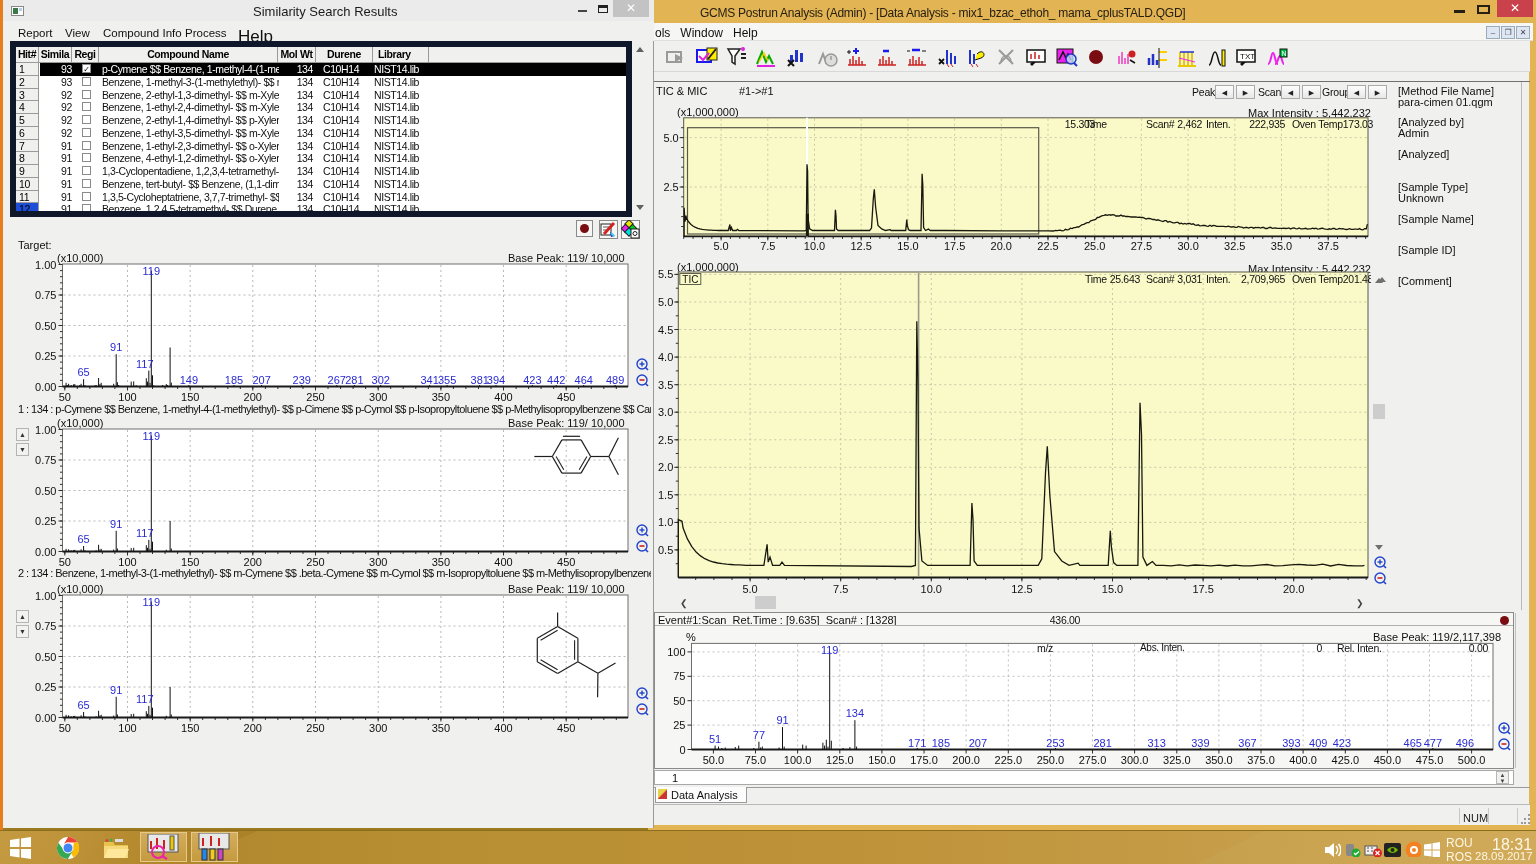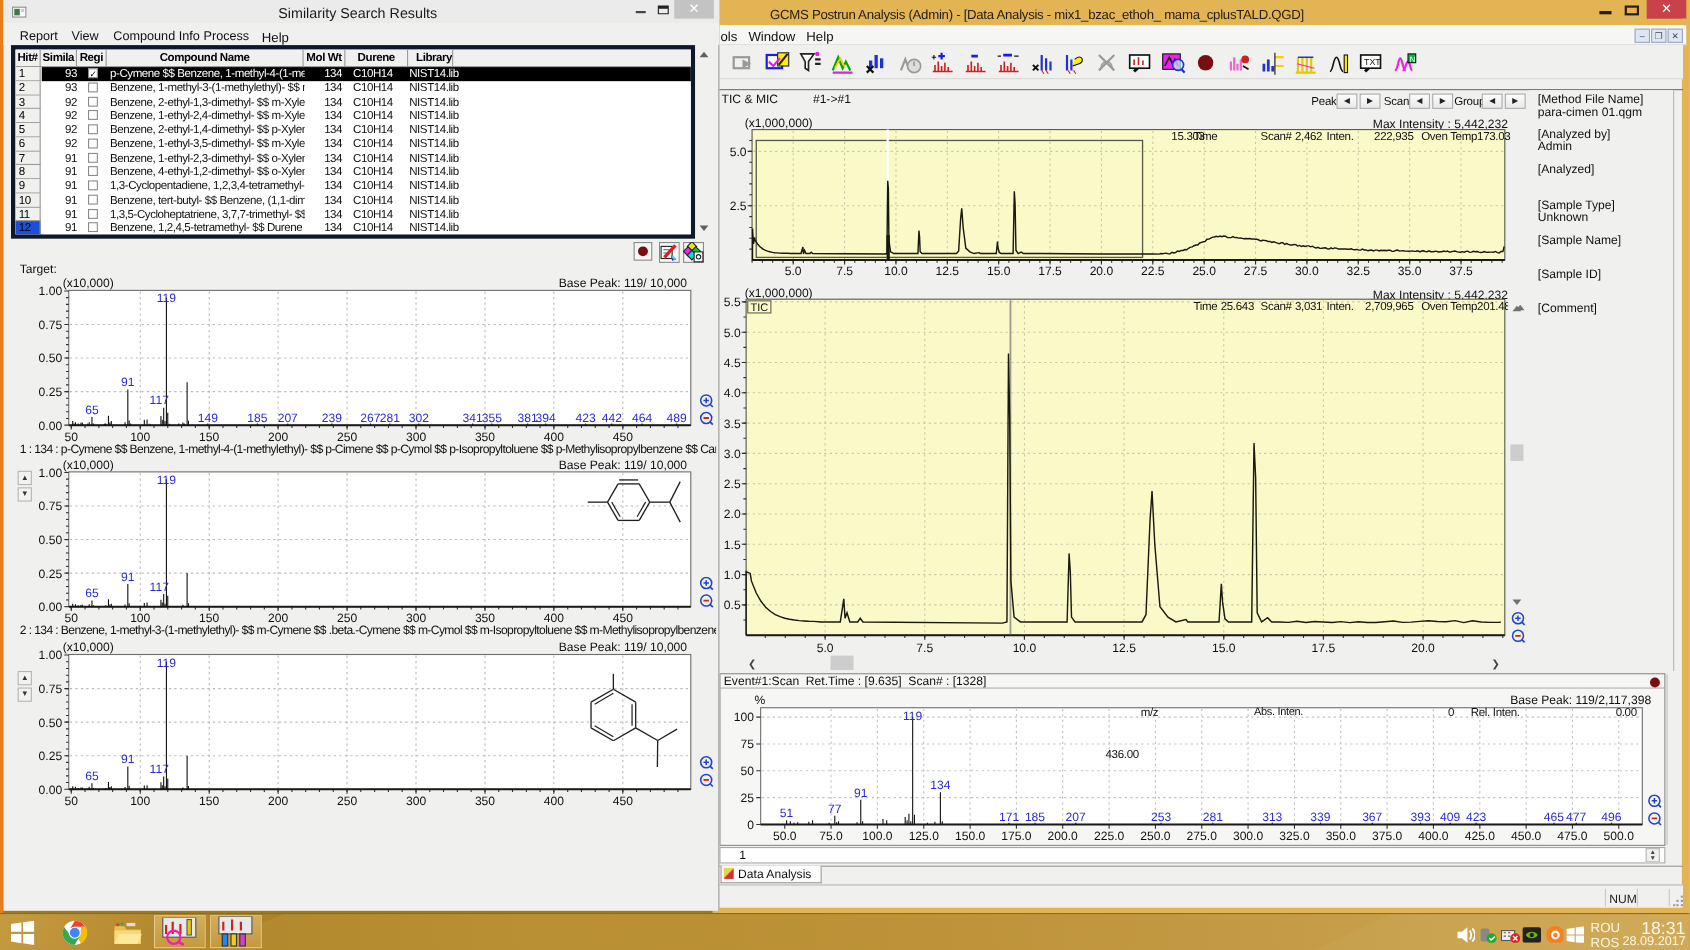--- a/index.html
+++ b/index.html
@@ -572,21 +572,21 @@
     <line x1="681.9" y1="121.5" x2="681.9" y2="120.0" stroke="#101010" stroke-width="1"></line>
     <text x="681.9" y="118.5" font-size="11" fill="#2a2ad2" text-anchor="middle">423</text>
     <line x1="752.7" y1="121.5" x2="752.7" y2="120.0" stroke="#101010" stroke-width="1"></line>
     <text x="752.7" y="118.5" font-size="11" fill="#2a2ad2" text-anchor="middle">465</text>
     <line x1="772.9" y1="121.5" x2="772.9" y2="120.0" stroke="#101010" stroke-width="1"></line>
     <text x="772.9" y="118.5" font-size="11" fill="#2a2ad2" text-anchor="middle">477</text>
     <line x1="804.9" y1="121.5" x2="804.9" y2="120.0" stroke="#101010" stroke-width="1"></line>
     <text x="804.9" y="118.5" font-size="11" fill="#2a2ad2" text-anchor="middle">496</text>
   </svg>
 <div class="abs" style="font-size:10.5px;letter-spacing:-0.3px;color:#101010;white-space:nowrap;left:1037px;top:642px">m/z</div>
-<div class="abs" style="font-size:10.5px;letter-spacing:-0.3px;color:#101010;white-space:nowrap;left:1005px;top:680px;width:120px;text-align:left">436.00</div>
+<div class="abs" style="font-size:10.5px;letter-spacing:-0.3px;color:#101010;white-space:nowrap;left:1005px;top:614px;width:120px;text-align:center">436.00</div>
 <div class="abs" style="font-size:10px;letter-spacing:-0.3px;color:#101010;white-space:nowrap;left:1140px;top:642px">Abs. Inten.</div>
 <div class="abs" style="font-size:10.5px;letter-spacing:-0.3px;color:#101010;white-space:nowrap;left:1202px;top:642px;width:120px;text-align:right">0</div>
 <div class="abs" style="font-size:10.5px;letter-spacing:-0.3px;color:#101010;white-space:nowrap;left:1337px;top:642px">Rel. Inten.</div>
 <div class="abs" style="font-size:10.5px;letter-spacing:-0.3px;color:#101010;white-space:nowrap;left:1368px;top:642px;width:120px;text-align:right">0.00</div>
 <svg class="abs" width="16" height="32" style="left:1497px;top:722px">
     <circle cx="7" cy="6" r="5" fill="none" stroke="#2244cc" stroke-width="1.4"></circle>
     <line x1="4.5" y1="6" x2="9.5" y2="6" stroke="#2244cc" stroke-width="1.4"></line>
     <line x1="7" y1="3.5" x2="7" y2="8.5" stroke="#2244cc" stroke-width="1.4"></line>
     <line x1="10.5" y1="9.5" x2="13" y2="12" stroke="#2244cc" stroke-width="1.6"></line>
     <circle cx="7" cy="22" r="5" fill="none" stroke="#2244cc" stroke-width="1.4"></circle>
@@ -638,30 +638,30 @@
   </div>
 <div class="abs" style="left:253px;top:4px;font-size:13px;color:#1a1a1a">Similarity Search Results</div>
 <div class="abs" style="left:578px;top:10px;width:9px;height:2px;background:#444"></div>
 <div class="abs" style="left:598px;top:5px;width:10px;height:8px;border:1.5px solid #222;border-top-width:3px"></div>
 <div class="abs" style="left:613px;top:0;width:36px;height:17px;background:#c3c3c3;color:#fff;font-size:12px;text-align:center;line-height:16px">✕</div>
 <div class="abs" style="left:3px;top:21px;width:651px;height:20px;background:#f0f0ee"></div>
 <div class="abs" style="left:18px;top:27px;font-size:11.5px;color:#101010">Report</div>
 <div class="abs" style="left:65px;top:27px;font-size:11.5px;color:#101010">View</div>
 <div class="abs" style="left:103px;top:27px;font-size:11.5px;color:#101010">Compound Info</div>
 <div class="abs" style="left:185px;top:27px;font-size:11.5px;color:#101010">Process</div>
-<div class="abs" style="left:238px;top:27px;font-size:12px;color:#101010">Help</div>
-<div class="abs" style="left:10px;top:41px;width:622px;height:176px;overflow:hidden;background:#fff;border:4px solid #0f172a;font-size:10.5px;letter-spacing:-0.4px">
+<div class="abs" style="left:238px;top:27px;font-size:17px;color:#101010">Help</div>
+<div class="abs" style="left:10px;top:41px;width:622px;height:176px;overflow:hidden;background:#fff;border:6px solid #0f172a;font-size:10.5px;letter-spacing:-0.4px">
     <div style="position:absolute;left:0;top:0;width:622px;height:16px;background:#f0f0ee;border-bottom:1px solid #9a9a9a;font-weight:bold">
       <div style="position:absolute;left:0px;top:0;width:23px;height:16px;border-right:1px solid #9a9a9a;text-align:center;line-height:15px;overflow:hidden">Hit#</div>
       <div style="position:absolute;left:23px;top:0;width:33px;height:16px;border-right:1px solid #9a9a9a;text-align:center;line-height:15px;overflow:hidden">Simila</div>
       <div style="position:absolute;left:56px;top:0;width:27px;height:16px;border-right:1px solid #9a9a9a;text-align:center;line-height:15px;overflow:hidden">Regi</div>
       <div style="position:absolute;left:83px;top:0;width:179px;height:16px;border-right:1px solid #9a9a9a;text-align:center;line-height:15px;overflow:hidden">Compound Name</div>
       <div style="position:absolute;left:262px;top:0;width:38px;height:16px;border-right:1px solid #9a9a9a;text-align:center;line-height:15px;overflow:hidden">Mol Wt</div>
       <div style="position:absolute;left:300px;top:0;width:57px;height:16px;border-right:1px solid #9a9a9a;text-align:center;line-height:15px;overflow:hidden">Durene</div>
-      <div style="position:absolute;left:347px;top:0;width:51px;height:16px;border-right:1px solid #9a9a9a;text-align:right;line-height:15px;overflow:hidden">Library</div>
+      <div style="position:absolute;left:362px;top:0;width:51px;height:16px;border-right:1px solid #9a9a9a;text-align:left;line-height:15px;overflow:hidden">Library</div>
       <div style="position:absolute;left:408px;top:0;width:214px;height:16px;border-right:1px solid #9a9a9a;text-align:center;line-height:15px;overflow:hidden"></div>
     </div>
     <div style="position:absolute;left:0;top:16px;width:622px;height:12.75px">
       <div style="position:absolute;left:0;top:0;width:23px;height:12.75px;background:#f0f0ee;border-right:1px solid #9a9a9a;border-bottom:1px solid #9a9a9a;padding-left:3px;line-height:12px">1</div>
       <div style="position:absolute;left:24px;top:0;width:598px;height:12.75px;background:#000;color:#fff;line-height:12px">
         <div style="position:absolute;left:8px;top:0;width:24px;text-align:right">93</div>
         <div style="position:absolute;left:42px;top:1px;width:9px;height:9px;background:#fff;border:1px solid #8a8a8a;font-size:8px;color:#000;line-height:9px;text-align:center">✓</div>
         <div style="position:absolute;left:62px;top:0;white-space:nowrap;overflow:hidden;width:177px">p-Cymene $$ Benzene, 1-methyl-4-(1-methyl</div>
         <div style="position:absolute;left:249px;top:0;width:24px;text-align:right">134</div>
         <div style="position:absolute;left:283px;top:0">C10H14</div>

